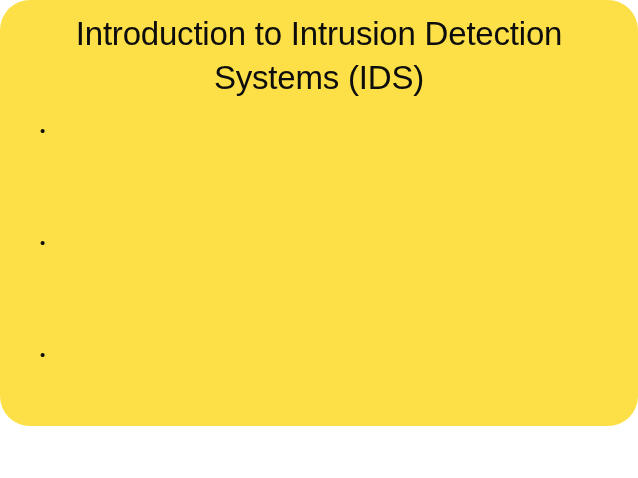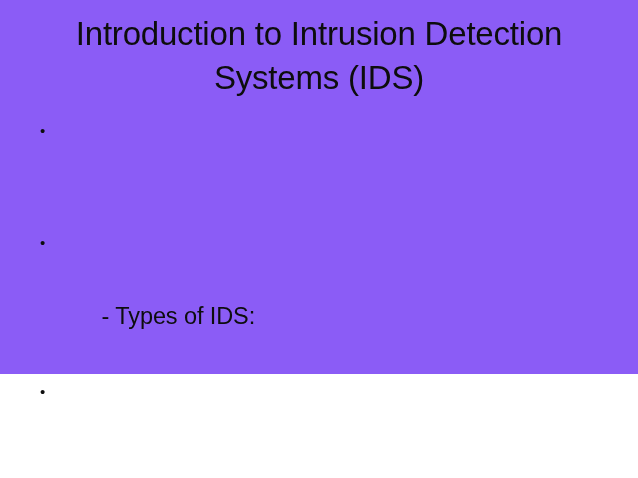--- a/index.html
+++ b/index.html
@@ -9,23 +9,24 @@
   body {
     width: 638px;
     height: 478px;
     overflow: hidden;
     background: #ffffff;
     font-family: "DejaVu Sans", sans-serif;
   }
   .slide {
     position: relative;
     width: 638px;
-    height: 374px;
-    background: #8b5cf6;
+    height: 426px;
+    background: #fde047;
     box-sizing: border-box;
+    border-radius: 30px;
   }
   .slide-title {
     position: absolute;
     left: 22px;
     top: 12px;
     width: 594px;
     text-align: center;
     font-family: "Liberation Sans", sans-serif;
     font-size: 33px;
     line-height: 44px;
@@ -77,21 +78,20 @@
   <div class="slide-title">Introduction to Intrusion Detection Systems (IDS)</div>
 
   <div class="slide-body">
 
     <div class="bullet-item">
       <span class="bullet-marker">•</span>
     </div>
 
     <div class="bullet-item">
       <span class="bullet-marker">•</span>
-      <span class="bullet-text">- Types of IDS:</span>
     </div>
 
     <div class="bullet-item">
       <span class="bullet-marker">•</span>
       
     </div>
 
   </div>
 </div>
 

